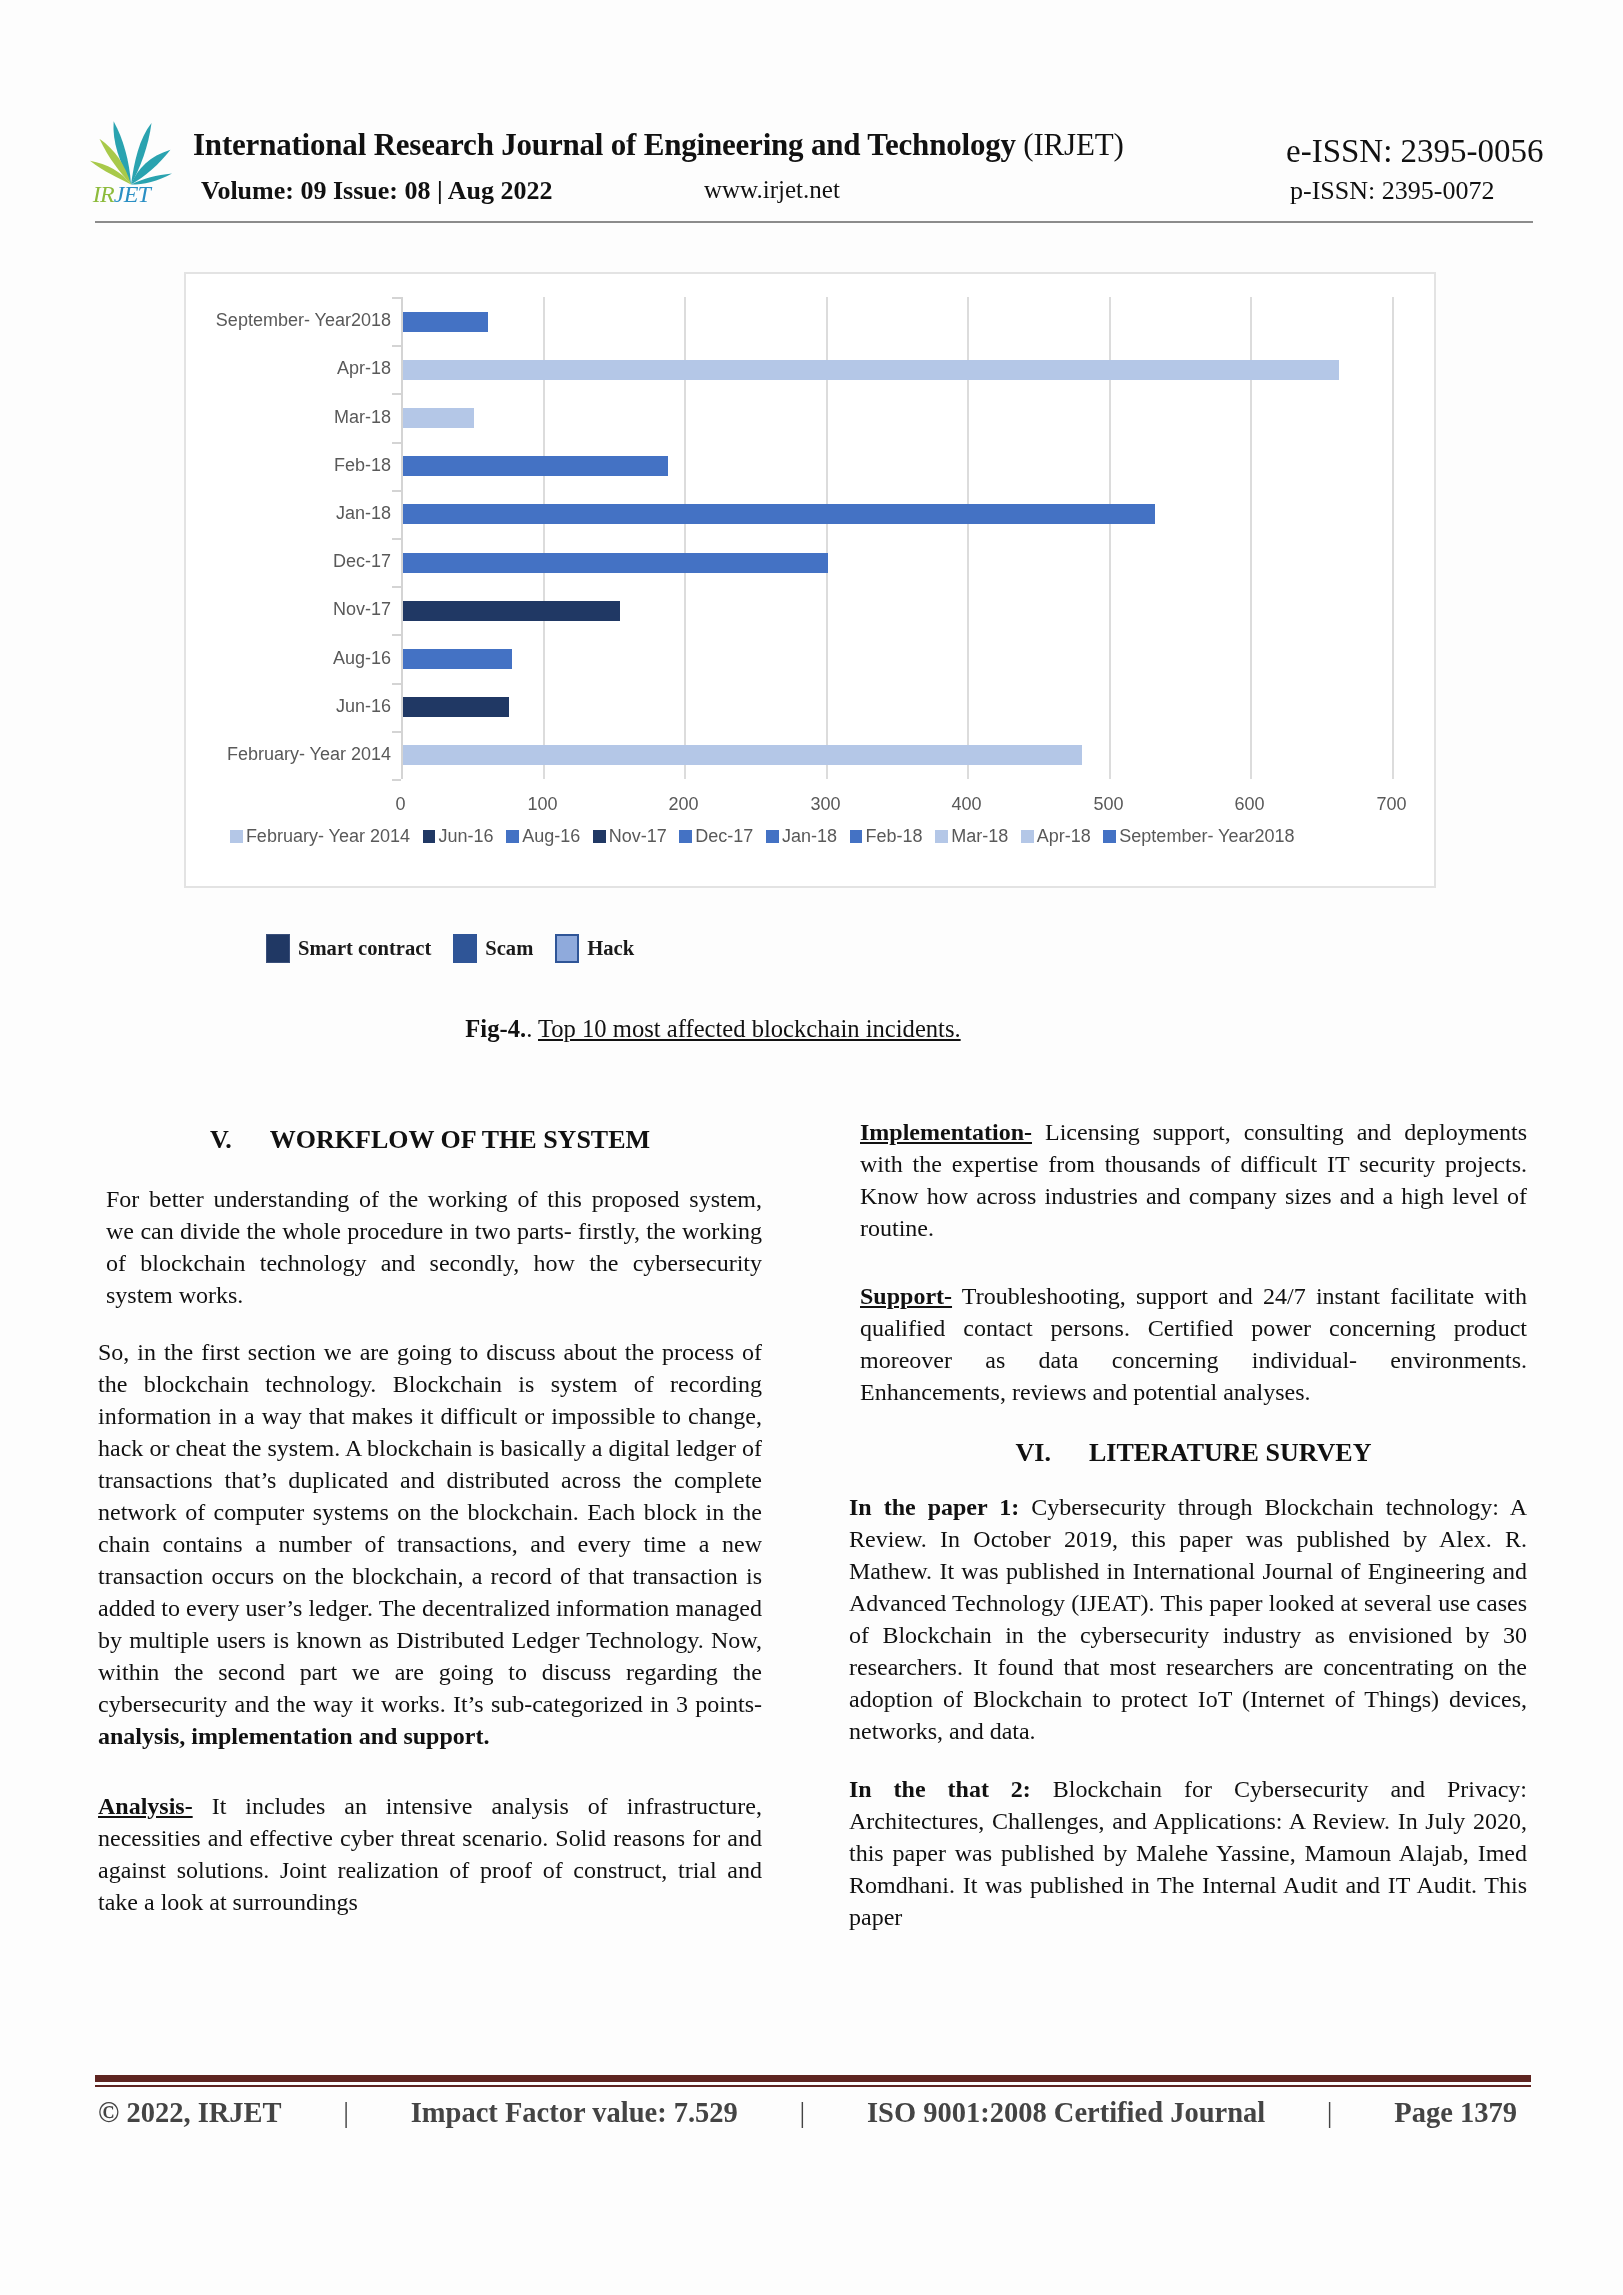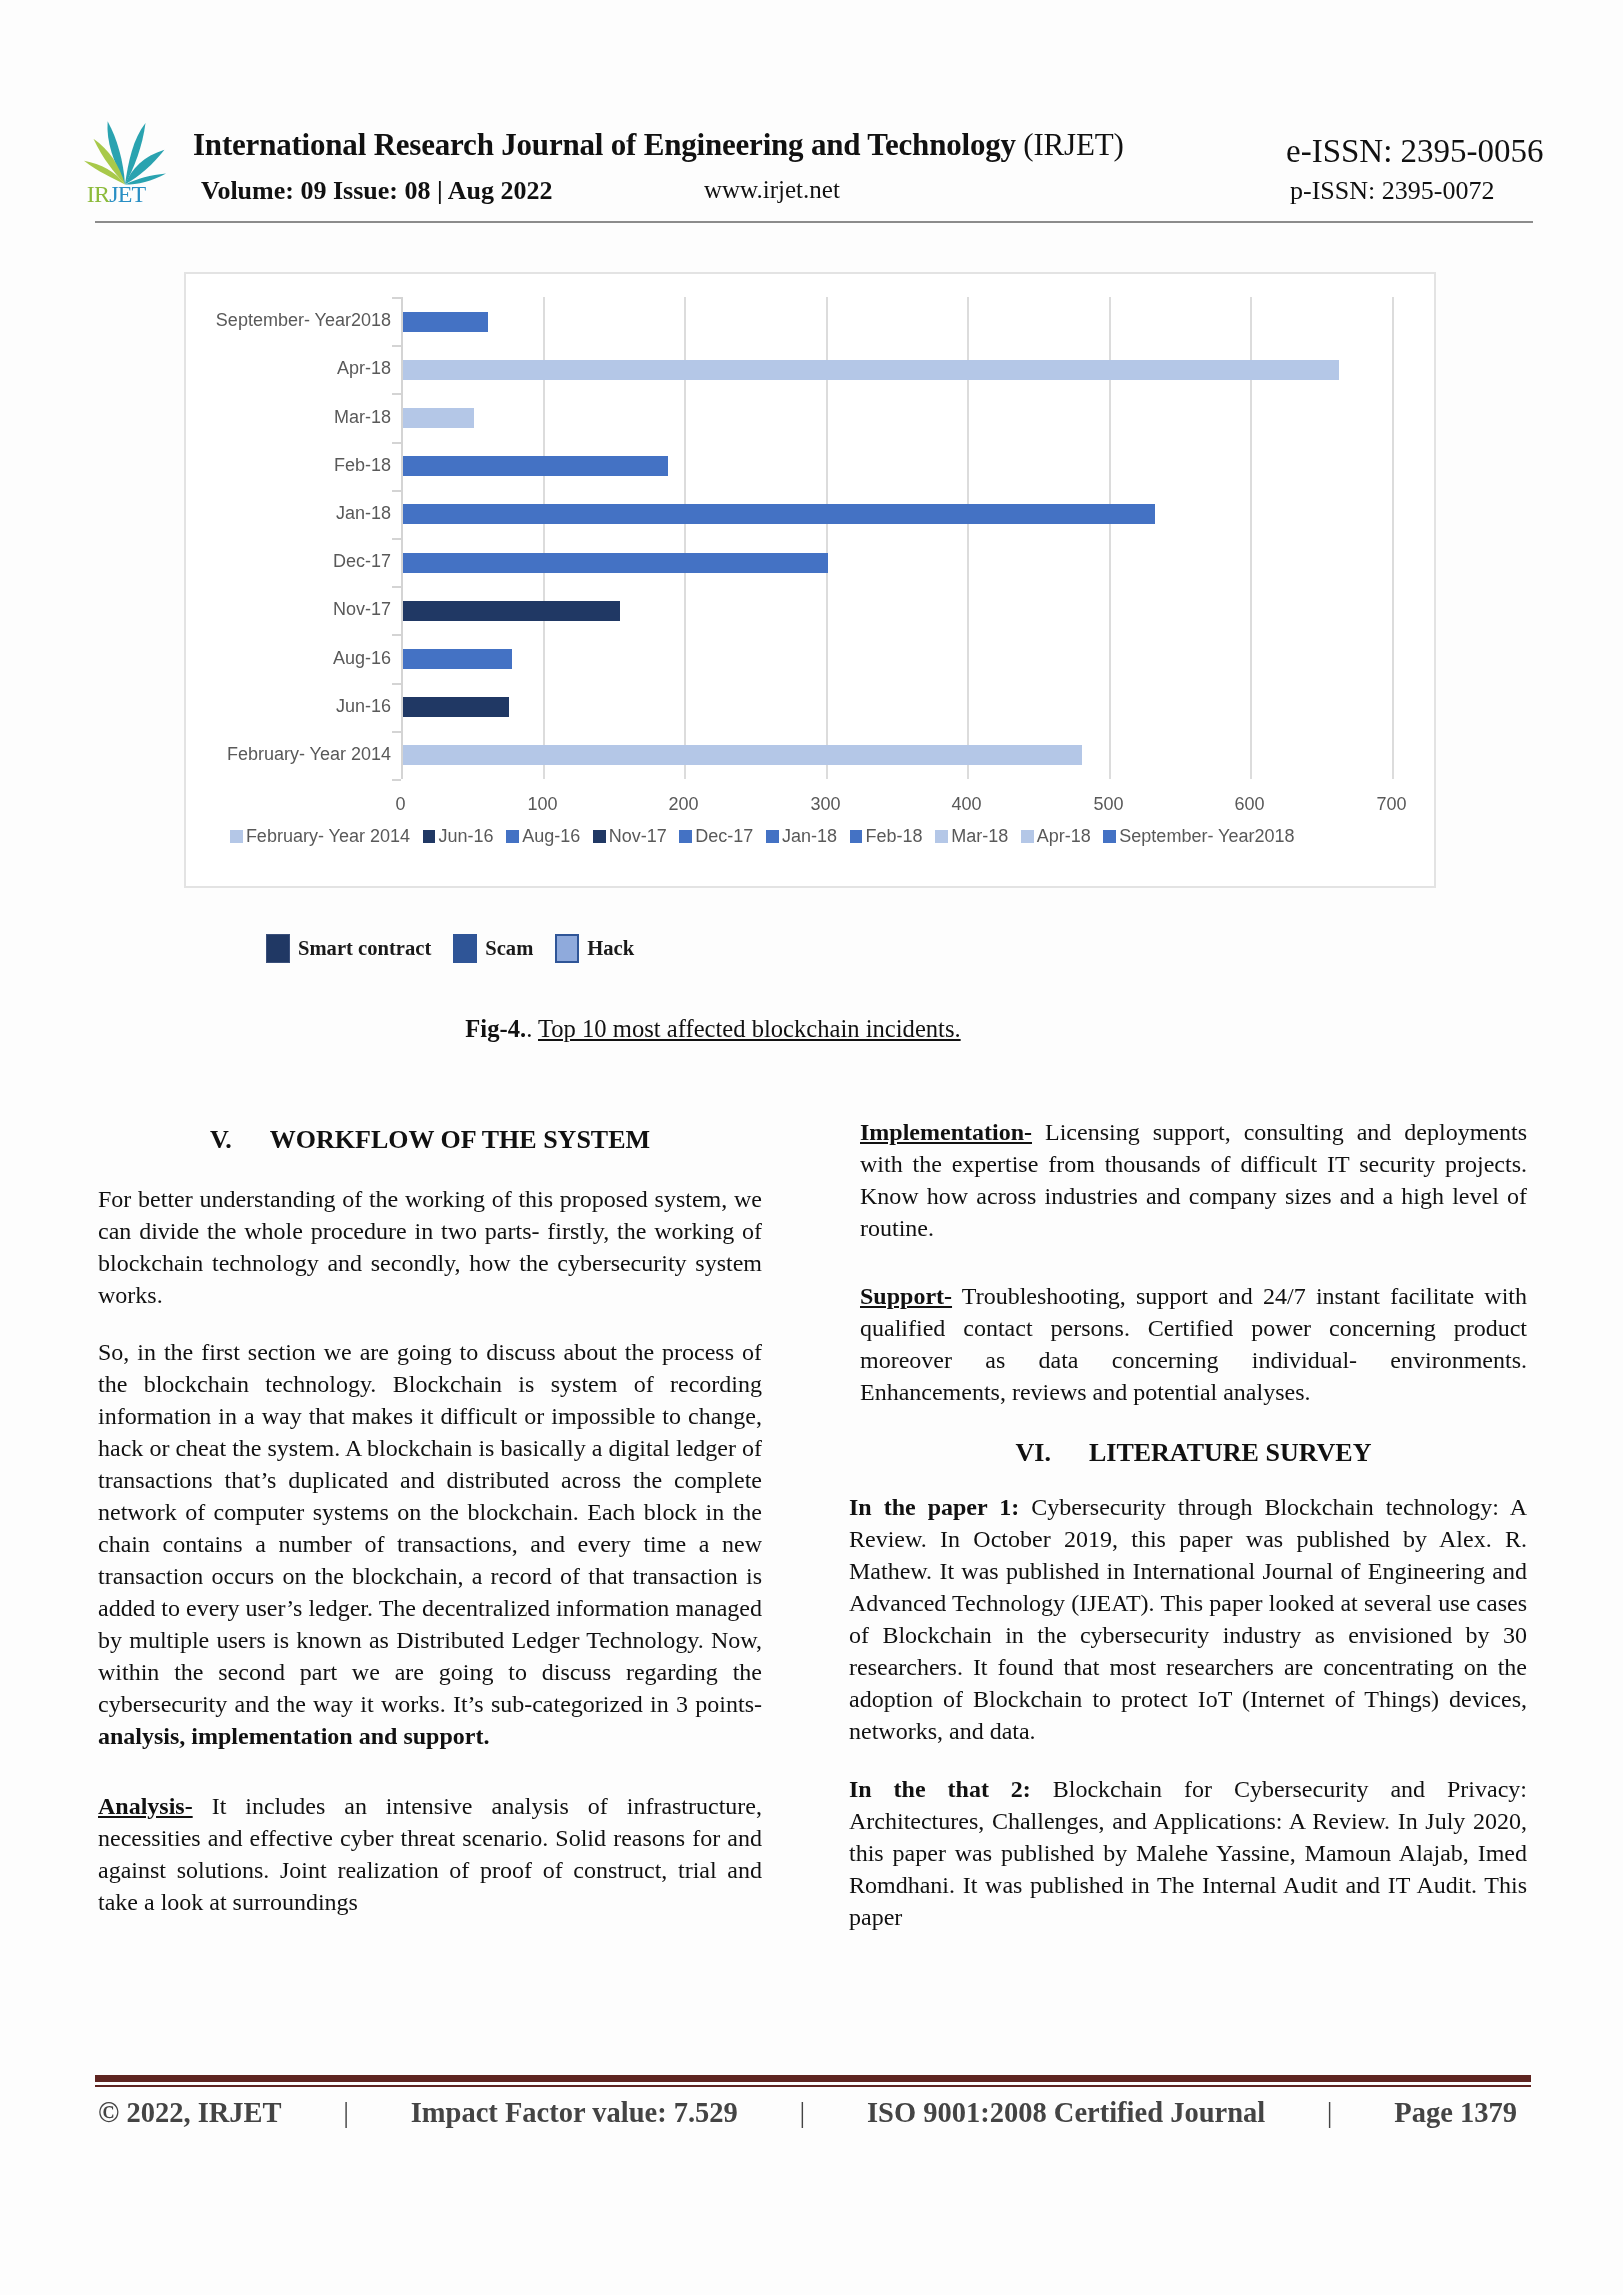--- a/index.html
+++ b/index.html
@@ -1,21 +1,21 @@
 <!DOCTYPE html>
 <html style="font-size:12.7px"><head>
 <meta charset="utf-8">
 <style>
   html, body { margin:0; padding:0; }
   body { width:1623px; height:2295px; background:#fdfdfd; position:relative; overflow:hidden;
          font-family:"Liberation Serif", "DejaVu Serif", serif; color:#111; }
   .abs { position:absolute; }
 
   
-  .logo { left:82px; top:115px; width:86px; height:95px; }
+  .logo { left:88px; top:115px; width:86px; height:95px;font-style:italic; }
   .logo-text { position:absolute; left:4.8px; bottom:1.6px; font-family:"Liberation Serif", serif; font-size:24px; letter-spacing:-0.8px; }
   .logo-text .g { color:#8dbb3c; } .logo-text .b { color:#2a8fc4; }
   .hdr-title { left:193px; top:127px; font-size:31px; font-weight:bold; white-space:nowrap; letter-spacing:-0.2px;}
   .hdr-title .paren { font-weight:normal; }
   .hdr-eissn { left:1286px; top:133px; font-size:33px; white-space:nowrap; }
   .hdr-vol { left:201px; top:176px; font-size:26px; font-weight:bold; white-space:nowrap; }
   .hdr-web { left:704px; top:176px; font-size:25px; white-space:nowrap; }
   .hdr-pissn { left:1290px; top:176px; font-size:26px; white-space:nowrap; }
   .hdr-rule { left:95px; top:221px; width:1438px; height:2.4px; background:#8c8c8c; }
 
@@ -188,21 +188,21 @@
 
 <div class="abs caption">
   <span class="fig">Fig-4.</span><span>.</span>
   <span class="u">Top 10 most affected blockchain incidents.</span>
 </div>
 
 <div class="abs col col-left" style="top:1124px;">
   <div class="sec-head" style="margin-bottom:27px;">
     <span class="num">V.</span><span>WORKFLOW OF THE SYSTEM</span>
   </div>
-  <p style="margin-bottom:24.6px;">For better understanding of the working of this proposed system, we can divide the whole procedure in two parts- firstly, the working of blockchain technology and secondly, how the cybersecurity system works.</p>
+  <p style="margin-bottom:24.6px;margin-left:8px;">For better understanding of the working of this proposed system, we can divide the whole procedure in two parts- firstly, the working of blockchain technology and secondly, how the cybersecurity system works.</p>
   <p style="margin-bottom:38px;">
     <span>So, in the first section we are going to discuss about the process of the blockchain technology. Blockchain is system of recording information in a way that makes it difficult or impossible to change, hack or cheat the system. A blockchain is basically a digital ledger of transactions that’s duplicated and distributed across the complete network of computer systems on the blockchain. Each block in the chain contains a number of transactions, and every time a new transaction occurs on the blockchain, a record of that transaction is added to every user’s ledger. The decentralized information managed by multiple users is known as Distributed Ledger Technology. Now, within the second part we are going to discuss regarding the cybersecurity and the way it works. It’s sub-categorized in 3 points-</span>
     <span class="bold">analysis, implementation and support.</span>
   </p>
   <p>
     <span class="lead">Analysis-</span>
     <span>It includes an intensive analysis of infrastructure, necessities and effective cyber threat scenario. Solid reasons for and against solutions. Joint realization of proof of construct, trial and take a look at surroundings</span>
   </p>
 </div>
 

